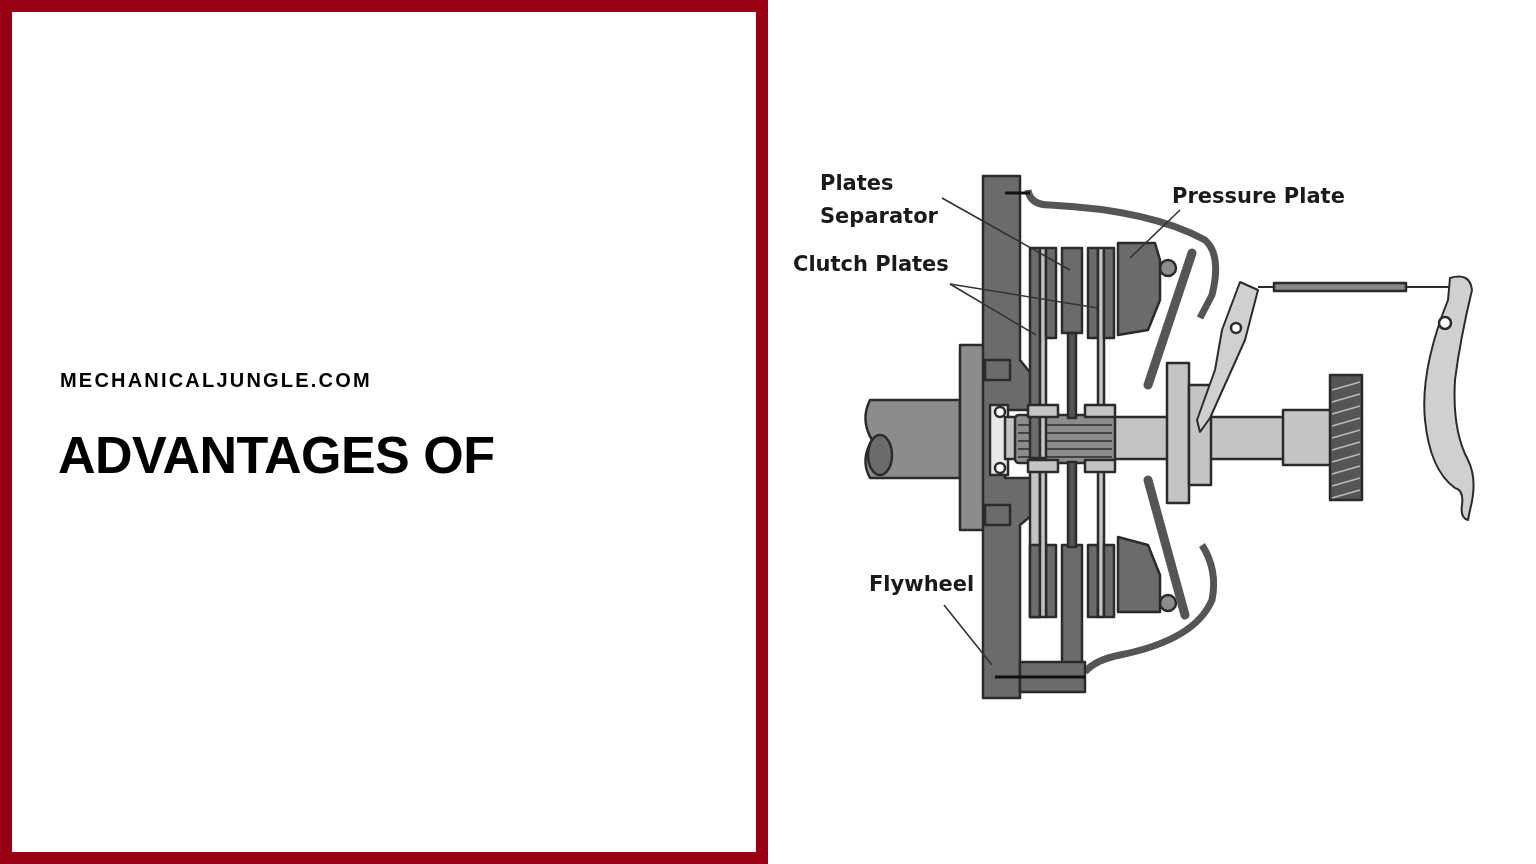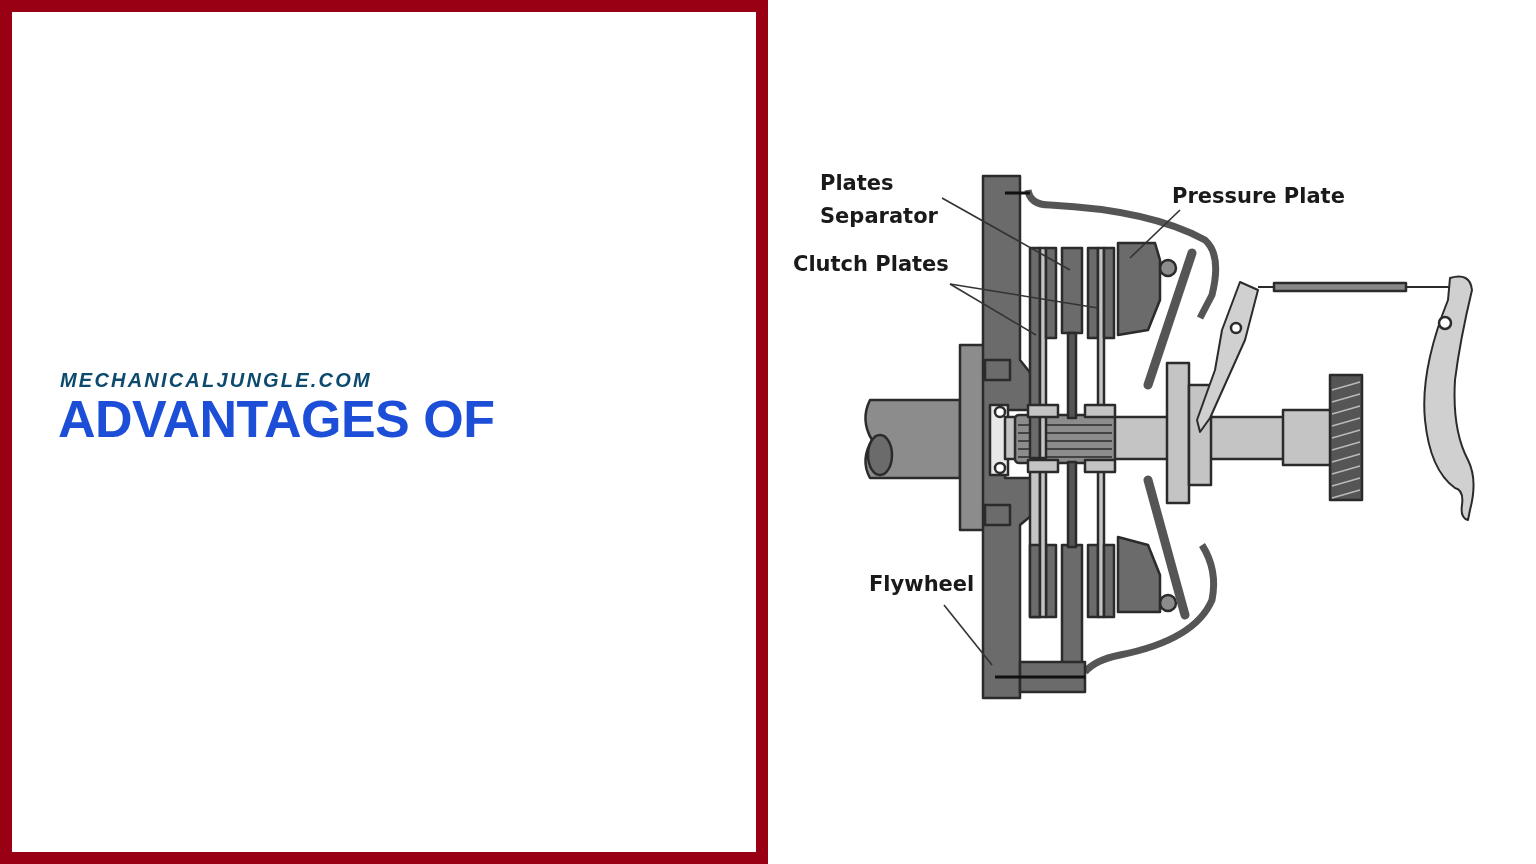--- a/index.html
+++ b/index.html
@@ -11,27 +11,26 @@
   .left-panel {
     position: absolute; left: 0; top: 0; width: 768px; height: 864px;
     background: #9a0013; box-sizing: border-box;
   }
   .left-inner {
     position: absolute; left: 12px; top: 12px; width: 744px; height: 840px;
     background: #ffffff;
   }
   .site {
     position: absolute; left: 48px; top: 357px;
-    color: #0c4a6e; font-weight: 700; font-size: 20px; letter-spacing: 2.2px;
+    color: #000000; font-weight: 700; font-size: 20px; letter-spacing: 2.2px;
     font-family: "Liberation Sans", sans-serif;
-    font-style: italic;
   }
   .title {
-    position: absolute; left: 46px; top: 382px;
-    color: #1d4ed8; font-weight: 700; font-size: 52px; line-height: 50px;
+    position: absolute; left: 46px; top: 418px;
+    color: #000000; font-weight: 700; font-size: 52px; line-height: 50px;
     letter-spacing: -0.5px;
     font-family: "Liberation Sans", sans-serif;
   }
   .title span { display: block; }
   .diagram {
     position: absolute; left: 768px; top: 0; width: 768px; height: 864px;
   }
   .label {
     font-family: "DejaVu Sans", sans-serif; font-weight: 700; font-size: 21px; fill: #1a1a1a;
   }

